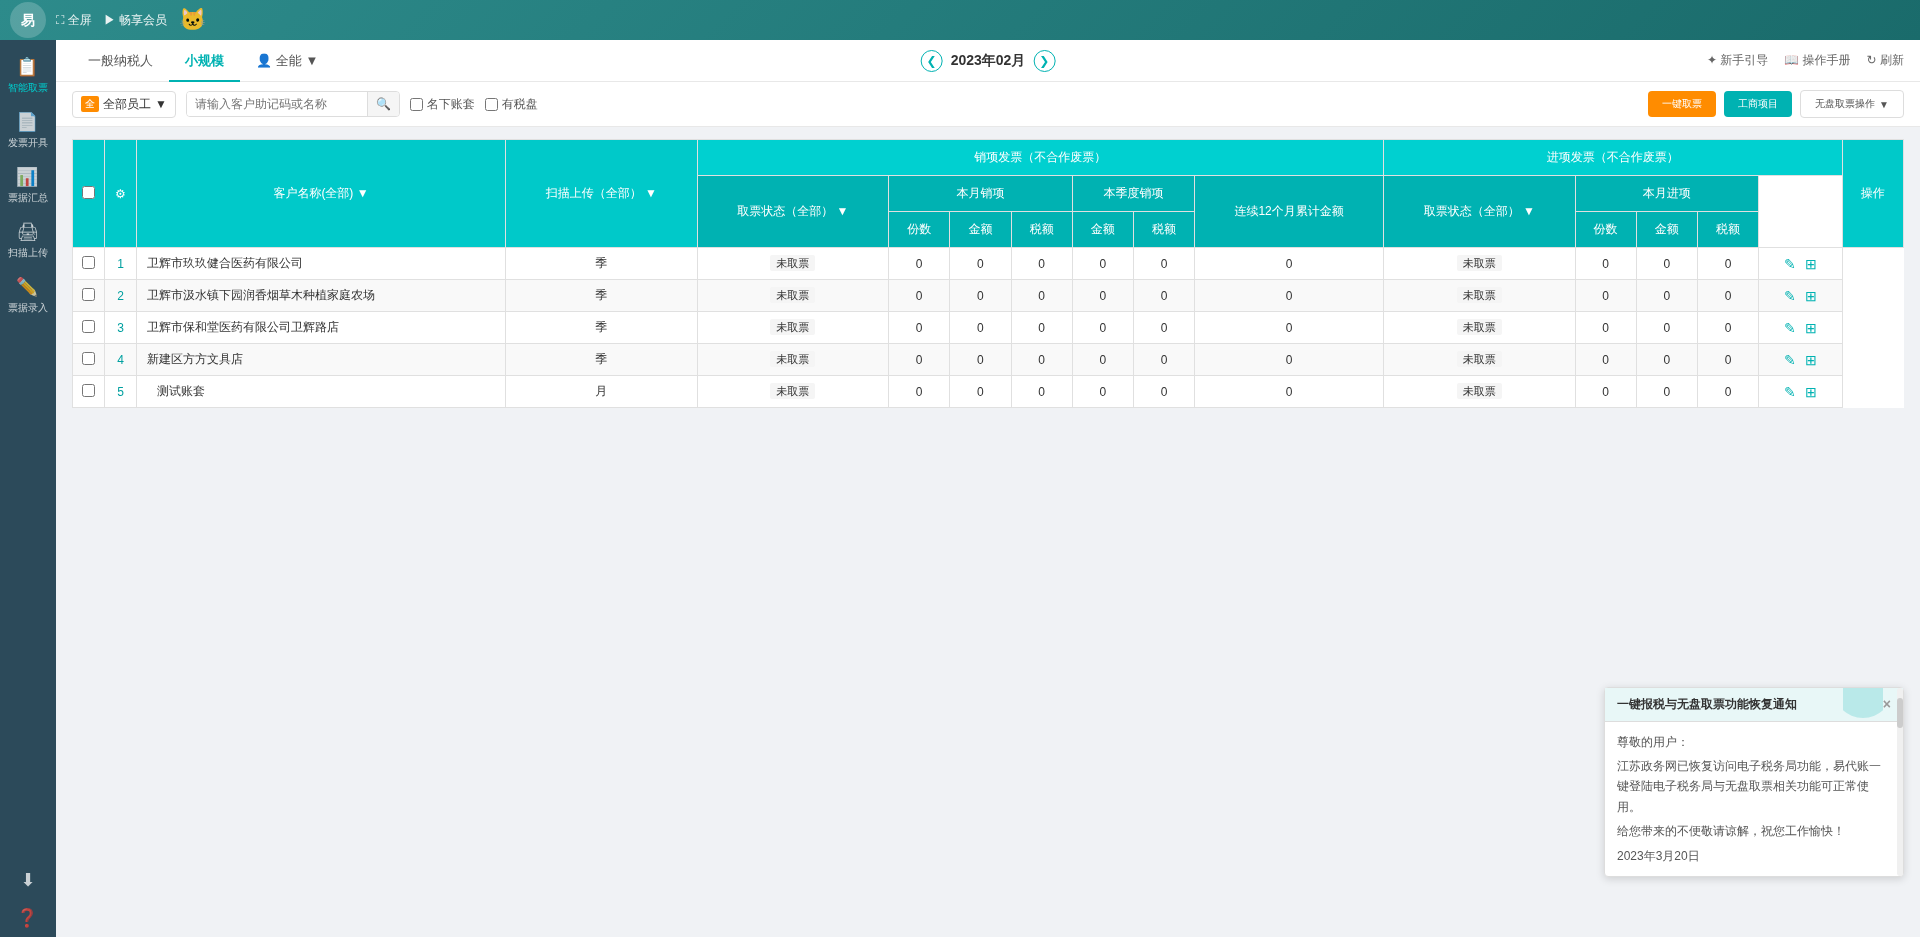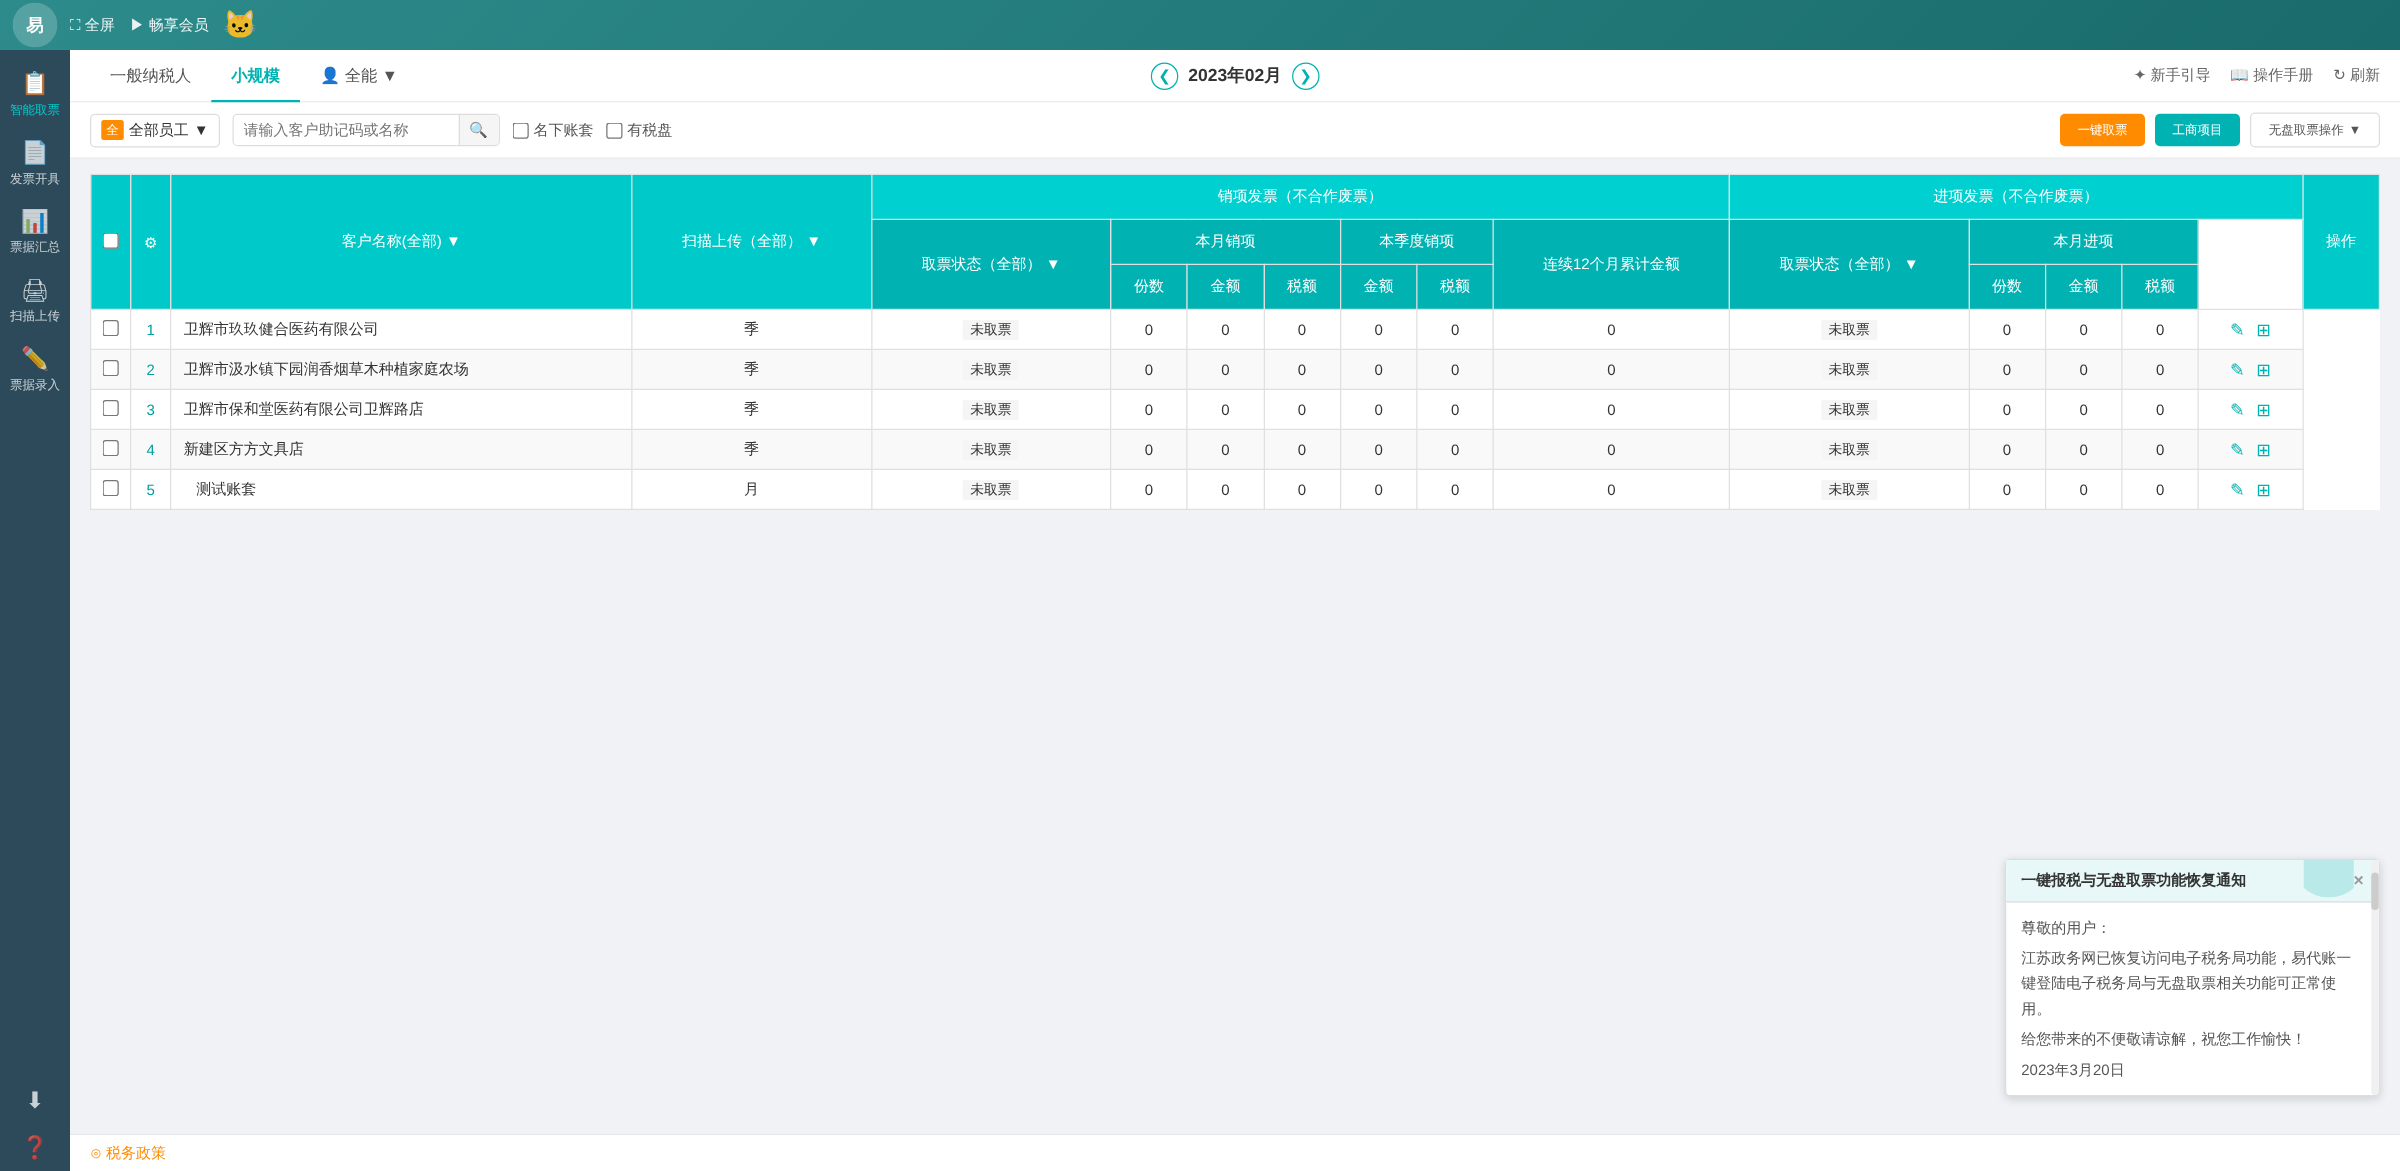--- a/index.html
+++ b/index.html
@@ -433,23 +433,20 @@
       <td>0</td>
       <td>
         <span class="action-icon">✎</span>
         <span class="action-icon">⊞</span>
       </td>
     </tr>
           </tbody>
       </table>
     </div>
 
-    <div class="page-footer">
-      <span>⊙ 税务政策</span>
-    </div>
 
   </div>
 </div>
 
 <div class="notification-panel">
   <div class="notification-header">
     <span>一键报税与无盘取票功能恢复通知</span>
     <span class="notification-close">×</span>
   </div>
   <div class="notification-body">

